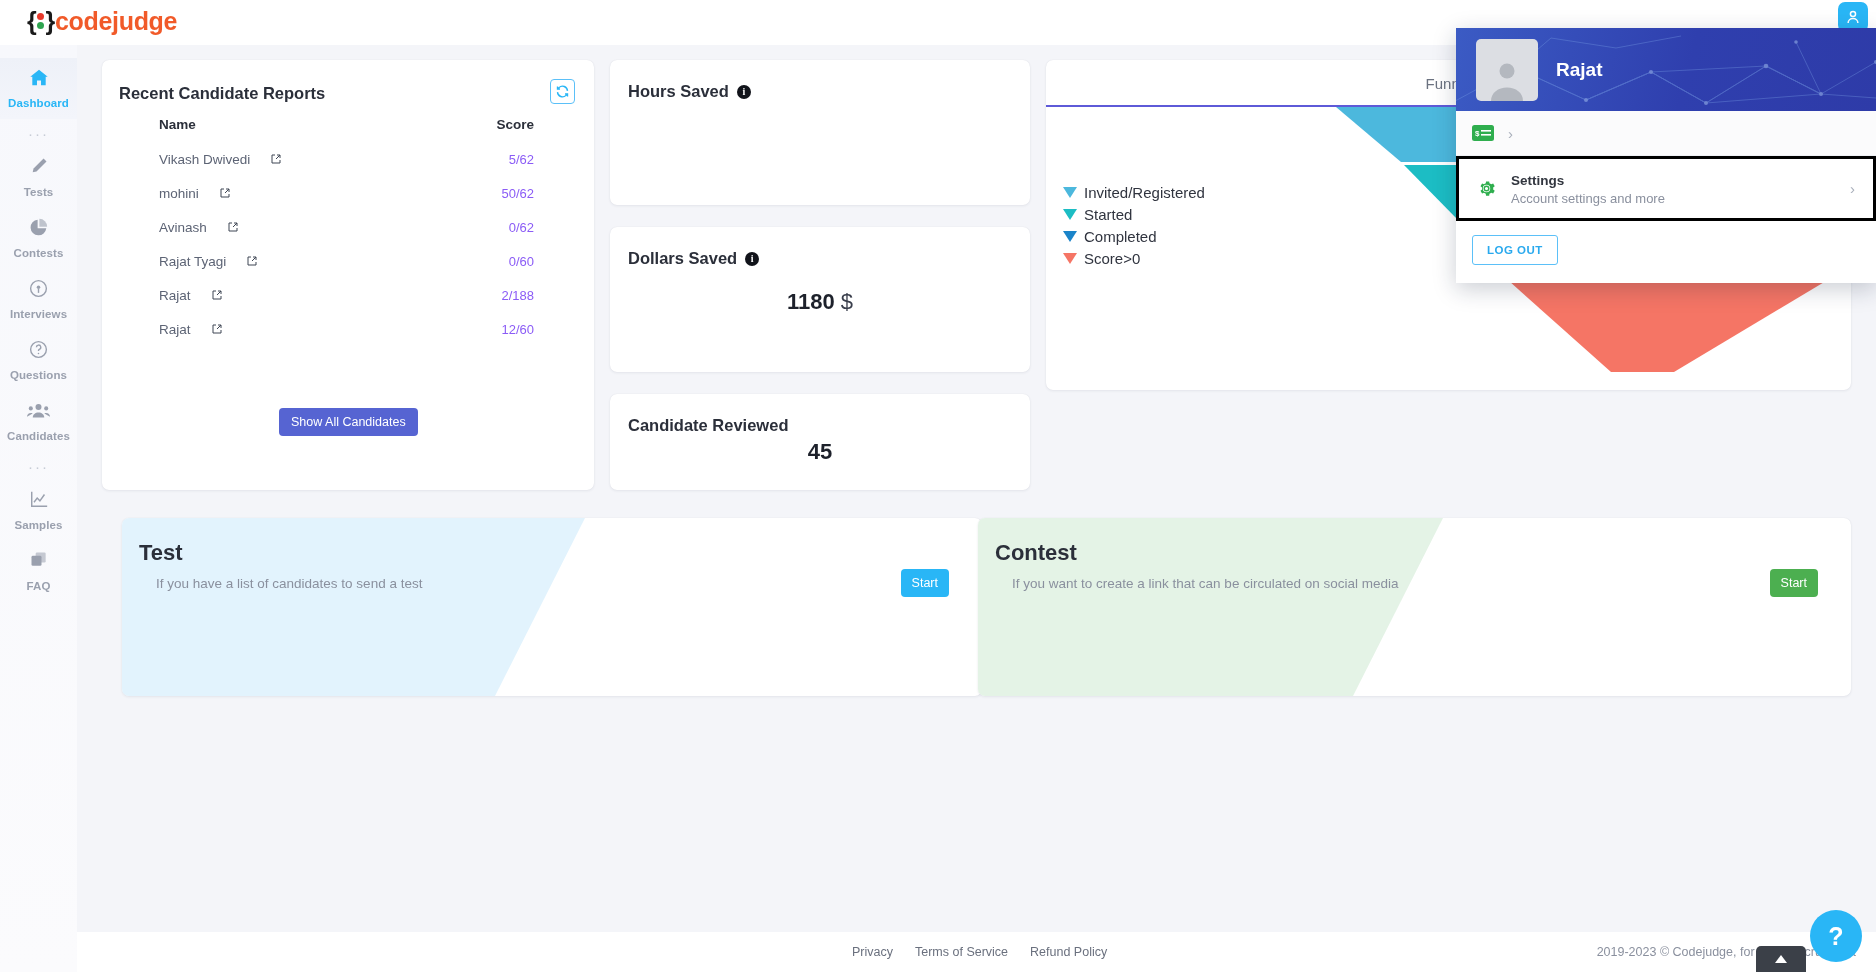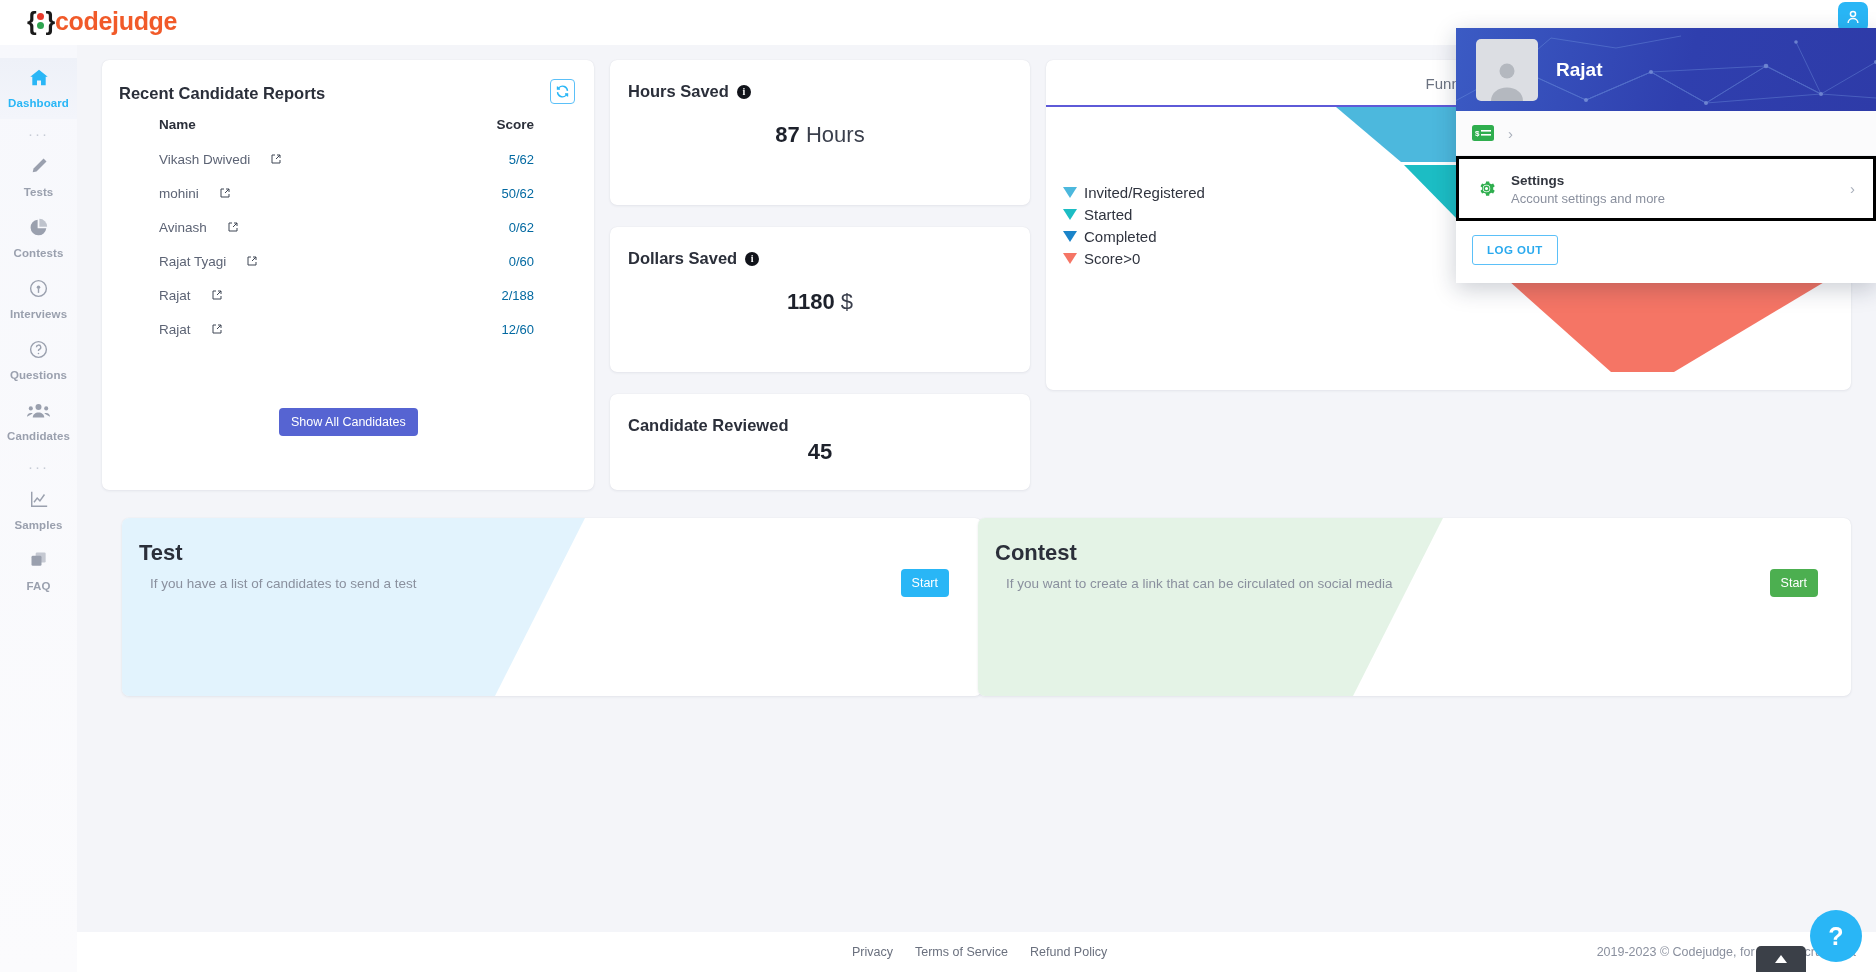--- a/index.html
+++ b/index.html
@@ -77,21 +77,21 @@
   .rep-table { position: absolute; left: 17px; top: 53px; width: 455px; }
   .rep-head { display: flex; padding: 4px 0 10px; }
   .rep-head span { font-size: 13.5px; font-weight: 700; color: #2b2f3a; }
   .rep-head .c-name { width: 300px; padding-left: 40px; }
   .rep-head .c-score { width: 115px; text-align: right; }
   .rep-row { display: flex; align-items: center; height: 34px; }
   .rep-row .c-name {
     width: 300px; padding-left: 40px; font-size: 13.5px; color: #5d6475;
     display: flex; align-items: center; gap: 20px;
   }
-  .rep-row .c-score { width: 115px; text-align: right; font-size: 13px; color: #0369a1; }
+  .rep-row .c-score { width: 115px; text-align: right; font-size: 13px; color: #8b5cf6; }
   .ext-link { color: #3f4654; display: inline-flex; cursor: pointer; }
   .show-all {
     position: absolute; left: 177px; top: 348px;
     background: #5664d2; color: #fff; border: none; border-radius: 4px;
     padding: 7px 12px; font-size: 12.5px; font-weight: 500; cursor: pointer;
     font-family: "Liberation Sans", sans-serif;
   }
 
   
   .stat-card { left: 533px; width: 420px; }
@@ -142,21 +142,21 @@
   
   .promo {
     position: absolute; top: 473px; height: 178px; background: #fff;
     border-radius: 7px; overflow: hidden;
     box-shadow: 0 1px 3px rgba(30,40,70,.07), 0 0 1px rgba(30,40,70,.10);
   }
   #promo-test   { left: 25px;  width: 860px; margin-left: 20px; }
   #promo-contest{ left: 901px; width: 873px; }
   .promo-bg { position: absolute; inset: 0; }
   .promo-title { position: absolute; left: 17px; top: 22px; font-size: 22px; font-weight: 700; color: #2b2f3a; }
-  .promo-sub { position: absolute; left: 28px; top: 58px; font-size: 13.5px; color: #8a909e; }
+  .promo-sub { position: absolute; left: 34px; top: 58px; font-size: 13.5px; color: #8a909e; }
   .promo-btn {
     position: absolute; right: 33px; top: 51px; border: none; border-radius: 4px;
     color: #fff; font-size: 12.5px; padding: 7px 11px; cursor: pointer;
     font-family: "Liberation Sans", sans-serif;
   }
   .btn-blue { background: #29b6f6; }
   .btn-green{ background: #4caf50; }
 
   
   .user-menu {
@@ -414,24 +414,20 @@
           <div class="c-score">12/60</div>
         </div>
       </div>
       <button class="show-all">Show All Candidates</button>
     </div>
 
     <div class="card stat-card" id="hours-card">
       <div class="stat-label">
         <span>Hours Saved</span>
         <span class="info-dot">i</span>
-      </div>
-      <div class="stat-value">
-        <b>87</b>
-        <span class="unit">Hours</span>
       </div>
     </div>
 
     <div class="card stat-card" id="dollars-card">
       <div class="stat-label">
         <span>Dollars Saved</span>
         <span class="info-dot">i</span>
       </div>
       <div class="stat-value">
         <b>1180</b>

